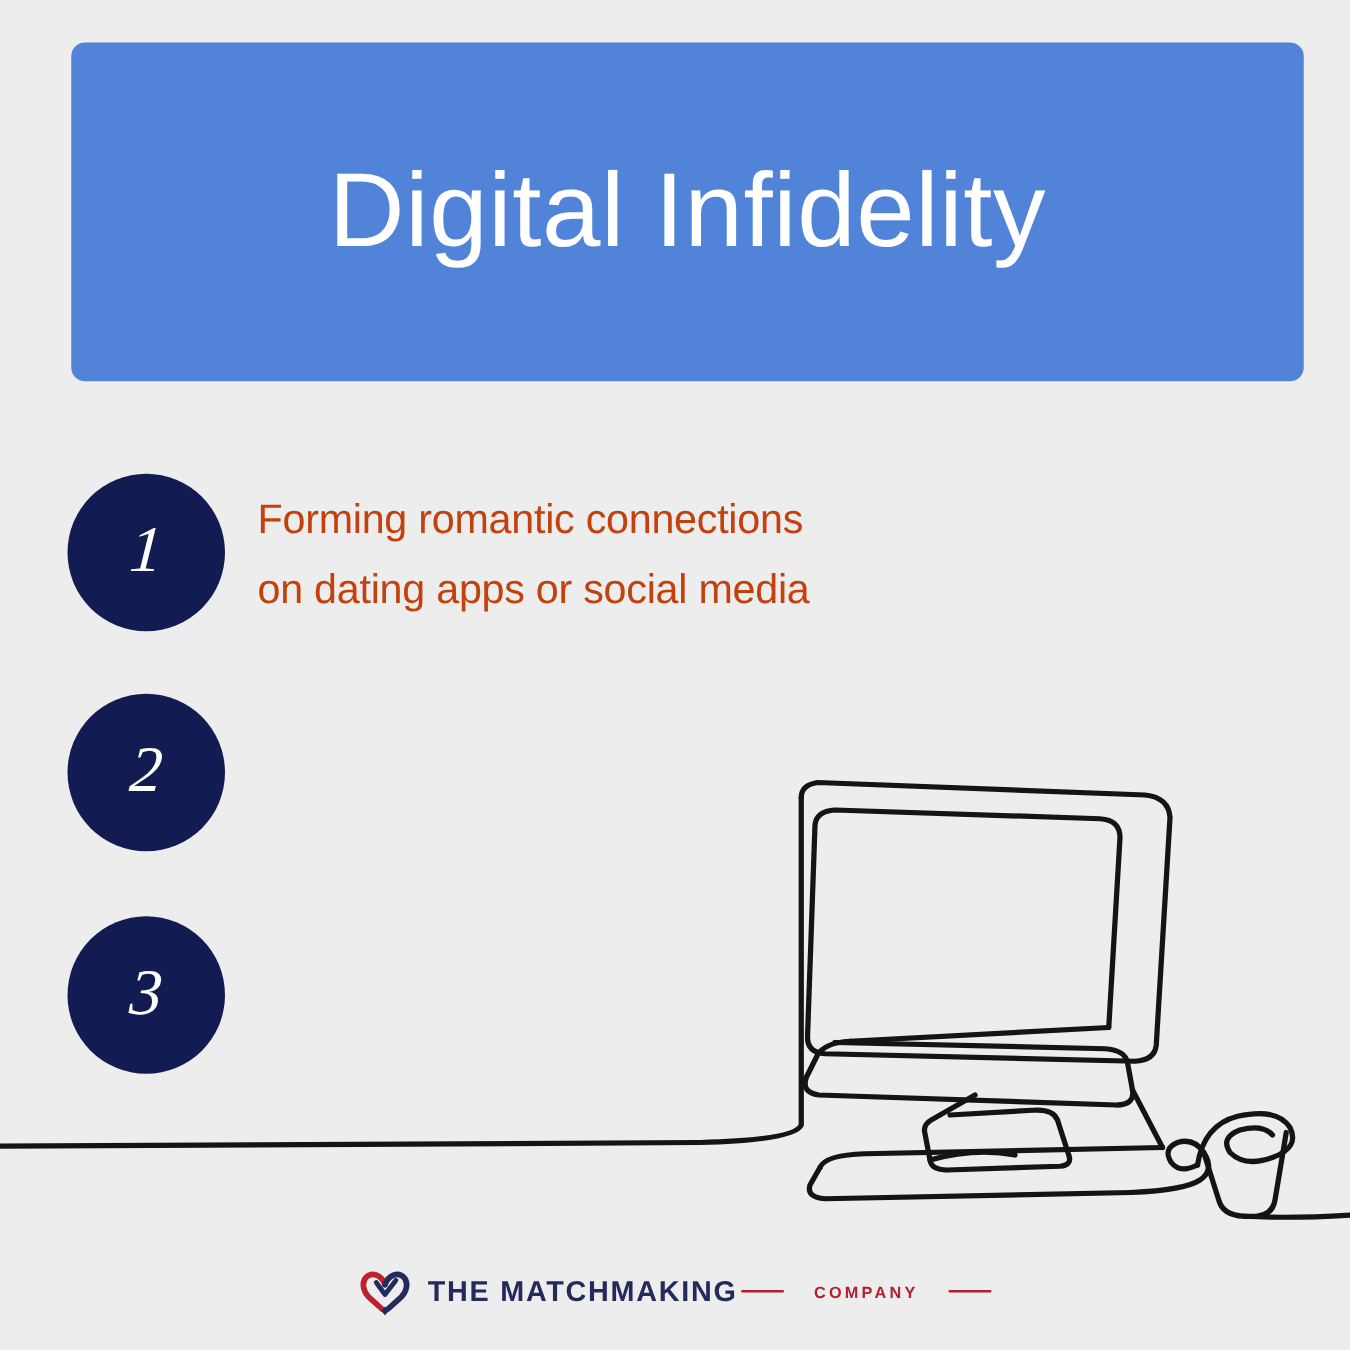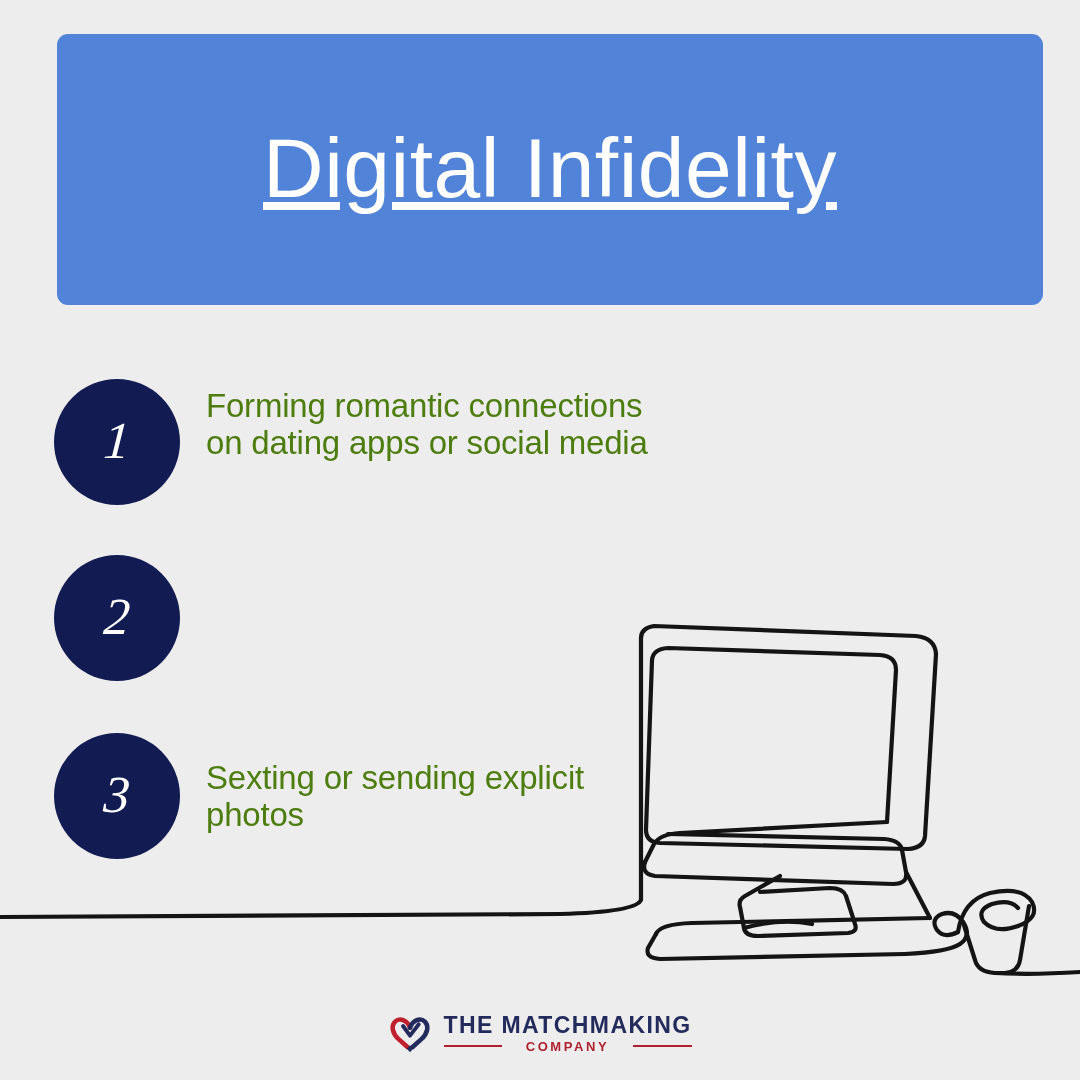--- a/index.html
+++ b/index.html
@@ -38,21 +38,20 @@
   .title-text {
     color: #ffffff;
     font-family: "Liberation Sans", sans-serif;
     font-size: 84px;
     font-weight: 300;
     letter-spacing: 0.5px;
     line-height: 1;
     text-align: center;
     white-space: nowrap;
     transform: translateY(-2px);
-    text-decoration: underline;
   }
 
   
   .list {
     position: absolute;
     left: 54px;
     top: 379px;
     width: 720px;
   }
   .list-item {
@@ -76,25 +75,25 @@
     color: #ffffff;
     font-family: "Liberation Serif", serif;
     font-style: italic;
     font-size: 52px;
     font-weight: 400;
     line-height: 1;
     transform: translateY(-1px) skewX(-4deg);
     letter-spacing: 0;
   }
   .item-text {
-    color: #4d7c0f;
+    color: #c2410c;
     font-family: "Liberation Sans", sans-serif;
     font-size: 33px;
     font-weight: 400;
-    line-height: 37px;
+    line-height: 56px;
     letter-spacing: -0.2px;
     margin-left: 26px;
     max-width: 470px;
   }
   .item-1 .item-text { padding-top: 8px; }
   .item-2 .item-text { padding-top: 26px; }
   .item-3 .item-text { padding-top: 26px; }
 
   .item-1 { margin-bottom: 50px; }
   .item-2 { margin-bottom: 52px; }
@@ -123,21 +122,21 @@
     gap: 13px;
   }
   .logo-mark {
     width: 42px;
     height: 42px;
     flex: 0 0 auto;
     display: block;
   }
   .logo-text {
     display: flex;
-    flex-direction: column;
+    flex-direction: row;
     align-items: center;
     gap: 3px;
   }
   .logo-top {
     color: #232a5c;
     font-family: "Liberation Sans", sans-serif;
     font-size: 23px;
     font-weight: 700;
     letter-spacing: 1.4px;
     line-height: 1;
@@ -186,21 +185,20 @@
     <div class="list-item item-2">
       <div class="badge">
         <span class="badge-number">2</span>
       </div>
     </div>
 
     <div class="list-item item-3">
       <div class="badge">
         <span class="badge-number">3</span>
       </div>
-      <div class="item-text">Sexting or sending explicit photos</div>
     </div>
 
   </div>
 
   <svg class="illustration" viewBox="0 0 1080 400" xmlns="http://www.w3.org/2000/svg" fill="none" stroke="#141414" stroke-width="4.2" stroke-linecap="round" stroke-linejoin="round">
 
     <path d="M0 317 L560 314 Q636 312 641 300 L641 38"></path>
 
     <path d="M641 38 Q641 28 654 26 L916 36 Q935 38 936 54 L925 236 Q924 248 908 249 L660 243 Q646 242 646 230 L652 60 Q653 49 668 48 L880 55 Q896 56 896 70 L887 222"></path>
 

